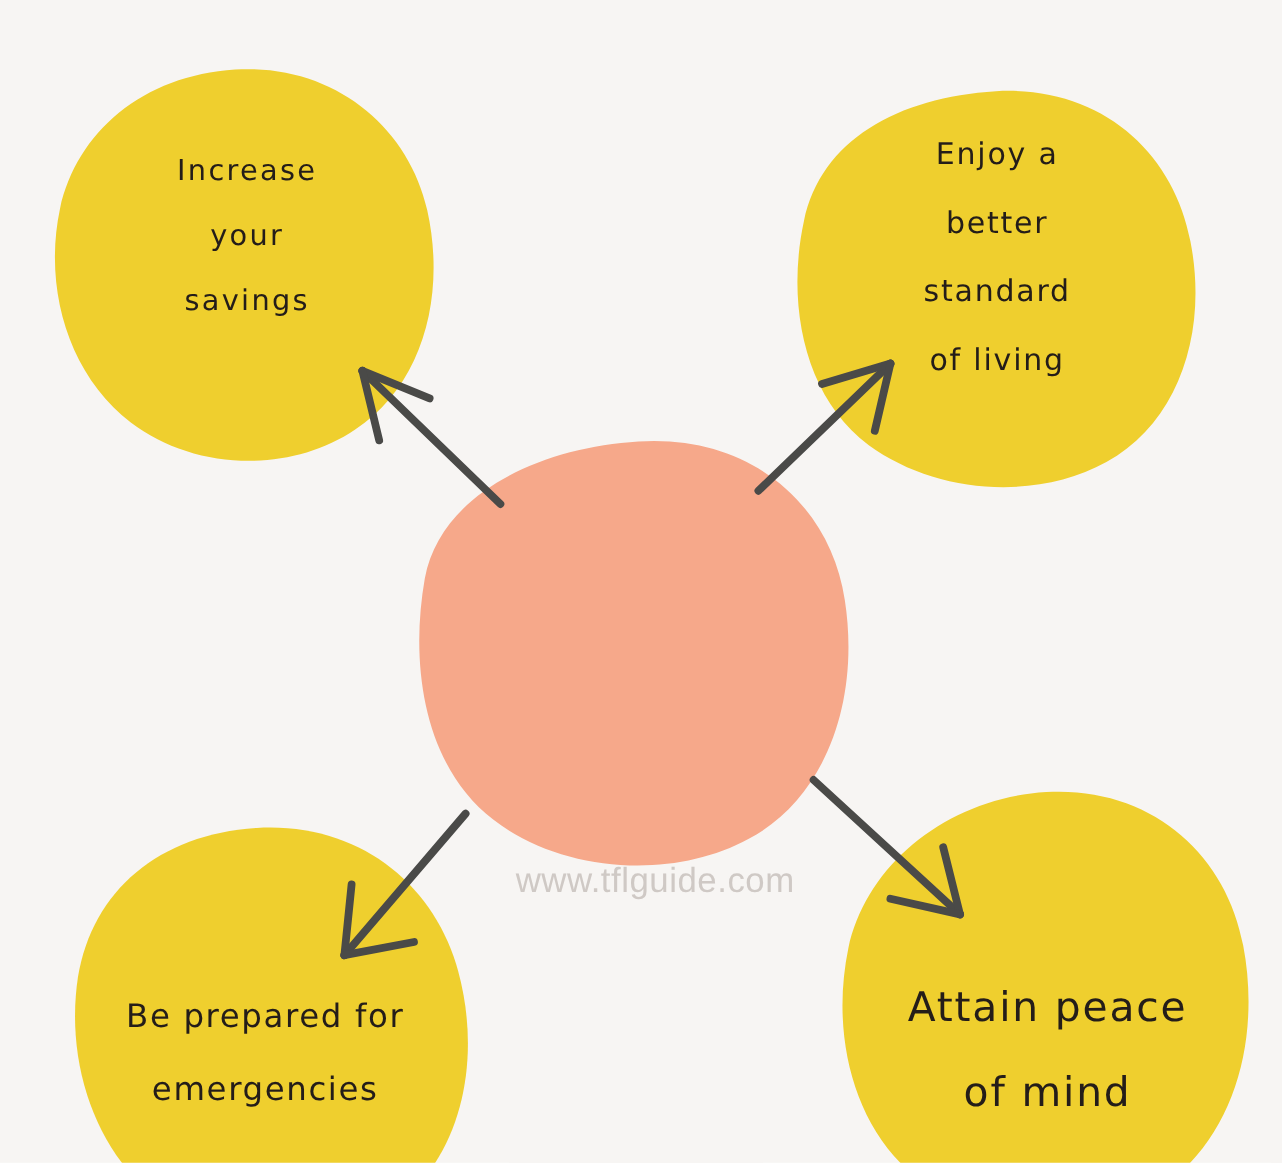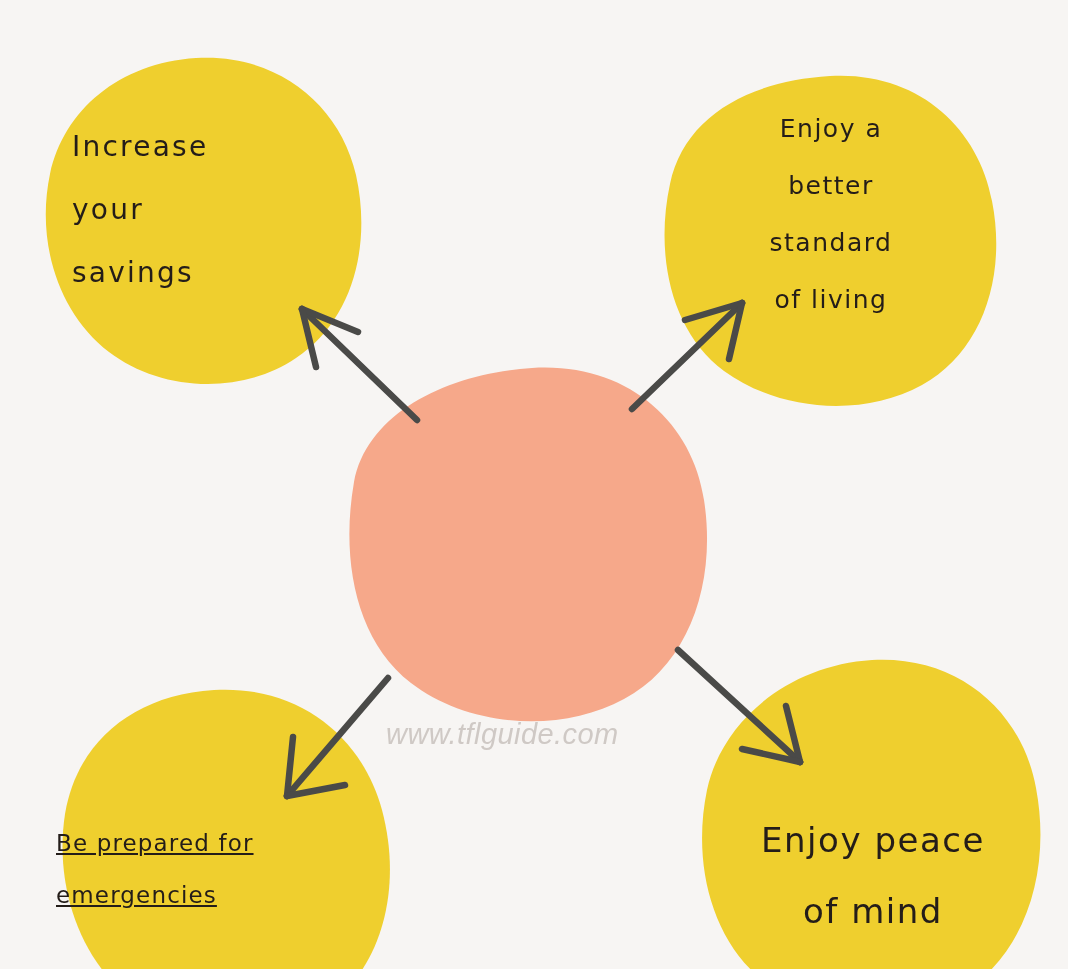--- a/index.html
+++ b/index.html
@@ -45,67 +45,67 @@
     font-size: 37px;
     line-height: 1.33;
     letter-spacing: 0.10em;
     color: #241d19;
   }
   
   #tl-text {
     left: 72px;
     top: 115px;
     width: 268px;
-    font-size: 28px;
+    text-align: center;
+    font-size: 24px;
     line-height: 2.25;
     letter-spacing: 0.08em;
   }
   
   #tr-text {
     left: 700px;
     top: 100px;
     width: 262px;
     text-align: center;
     font-size: 25px;
     line-height: 2.28;
     letter-spacing: 0.06em;
   }
   
   #bl-text {
     left: 56px;
     top: 818px;
     width: 330px;
-    font-size: 23px;
+    text-align: center;
+    font-size: 27px;
     line-height: 2.25;
     letter-spacing: 0.05em;
-    text-decoration: underline;
   }
   
   #br-text {
     left: 708px;
     top: 805px;
     width: 330px;
     text-align: center;
     font-size: 34px;
     line-height: 2.1;
     letter-spacing: 0.045em;
   }
   #watermark {
     position: absolute;
     left: 386px;
     top: 718px;
     width: 320px;
-    text-align: left;
+    text-align: center;
     font-family: "Liberation Sans", sans-serif;
     font-size: 29px;
     font-weight: 300;
     letter-spacing: 0.015em;
     color: #cfc9c5;
     white-space: nowrap;
-    font-style: italic;
   }
 </style>
 </head>
 <body>
 
 <div id="canvas" style="background: rgb(247, 245, 243);">
 
   <svg class="layer" viewBox="0 0 1068 969" aria-hidden="true">
 
     <path fill="#efcf2e" d="M196 58
@@ -179,18 +179,18 @@
 savings</div>
 
   <div class="node-text" id="tr-text" style="color: rgb(36, 29, 25);">Enjoy a
 better
 standard
 of living</div>
 
   <div class="node-text" id="bl-text" style="color: rgb(36, 29, 25);">Be prepared for
 emergencies</div>
 
-  <div class="node-text" id="br-text" style="color: rgb(36, 29, 25);">Enjoy peace
+  <div class="node-text" id="br-text" style="color: rgb(36, 29, 25);">Attain peace
 of mind</div>
 
   <div id="watermark" style="color: rgb(207, 201, 197);">www.tflguide.com</div>
 
 </div>
 
 </body></html>

